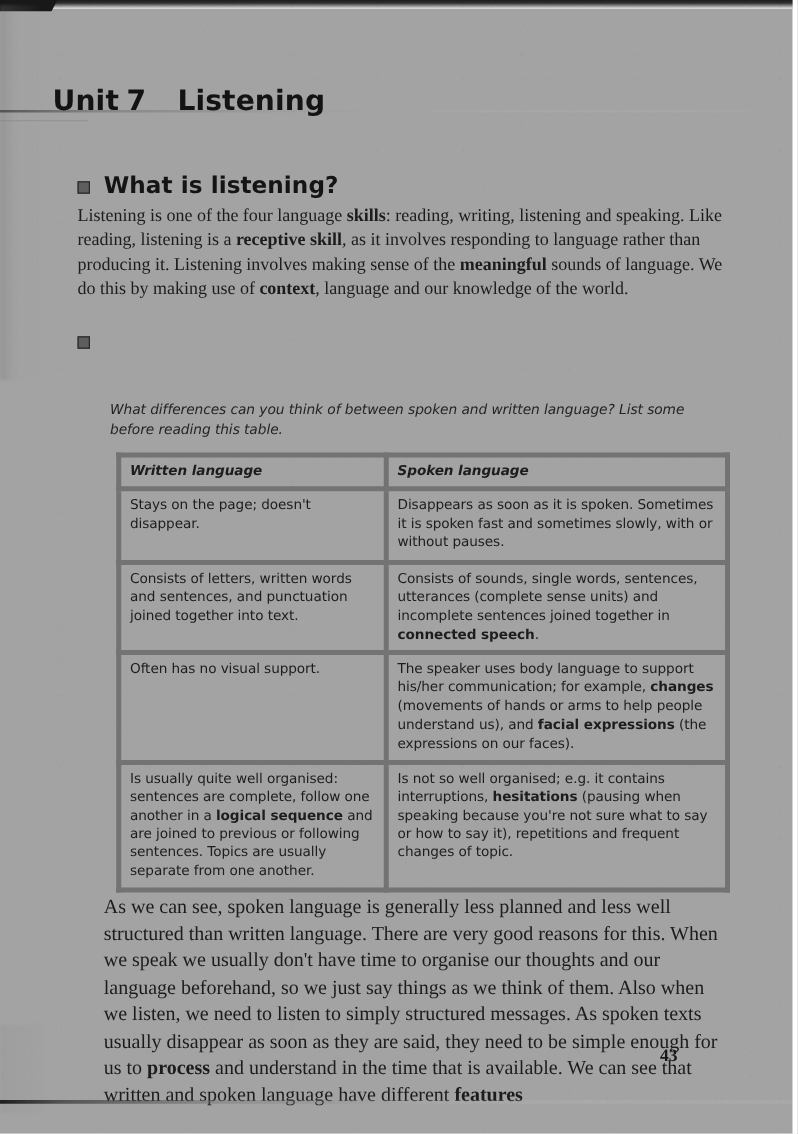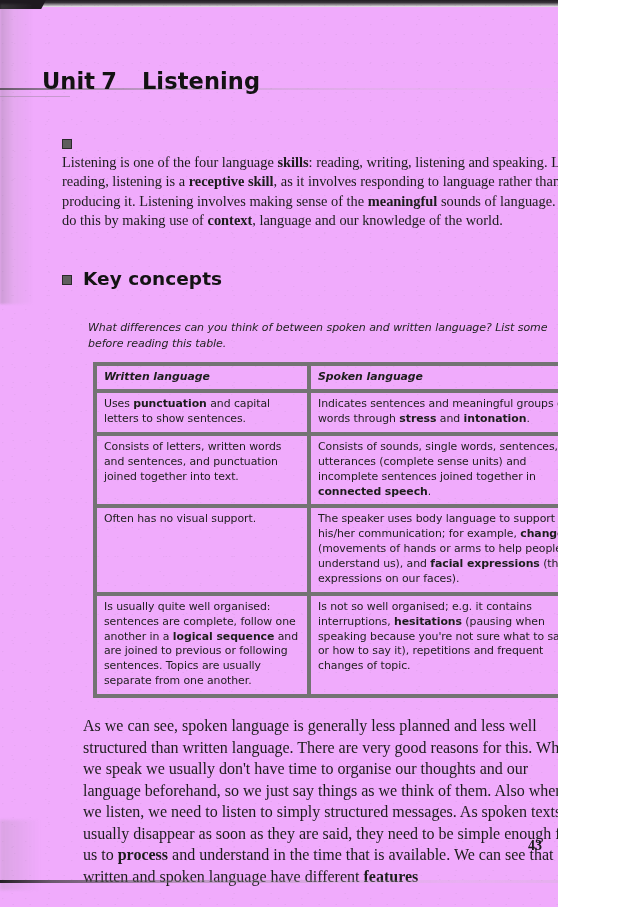--- a/index.html
+++ b/index.html
@@ -7,24 +7,24 @@
     margin: 0;
     padding: 0;
     background: #ffffff;
   }
   body {
     font-family: "Liberation Serif", "DejaVu Serif", serif;
     color: #1a1a1a;
   }
   #page {
     position: relative;
-    width: 558px;
+    width: 634px;
     height: 907px;
     overflow: hidden;
-    background: #f0abfc;
+    background: #a3a3a3;
   }
 
   
   .scan-top-edge {
     position: absolute;
     top: 0; left: 0;
     width: 638px; height: 7px;
     background: linear-gradient(180deg, #111 0%, #262626 35%, #f2f2f2 100%);
     opacity: .92;
   }
@@ -229,48 +229,48 @@
 
   <div class="content">
 
     <div class="unit-title">
       <span class="unit-word">Unit</span><span class="unit-num">7</span><span class="unit-topic">Listening</span>
     </div>
 
     <div class="section" style="top:138px;">
       <div class="section-head">
         <span class="bullet-square"></span>
+        <span class="section-title">What is listening?</span>
       </div>
       <div class="body-text">Listening is one of the four language <b>skills</b>: reading, writing, listening and speaking. Like reading, listening is a <b>receptive skill</b>, as it involves responding to language rather than producing it. Listening involves making sense of the <b>meaningful</b> sounds of language. We do this by making use of <b>context</b>, language and our knowledge of the world.</div>
     </div>
 
     <div class="section" style="top:268px;">
       <div class="section-head">
         <span class="bullet-square"></span>
-        <span class="section-title">Key concepts</span>
       </div>
     </div>
 
     <div class="task-note" style="top:320px;">What differences can you think of between spoken and written language? List some before reading this table.</div>
 
     <table class="lang-table">
       <colgroup>
           <col class="c1">
           <col class="c2">
         </colgroup>
       <thead>
         <tr>
           <th>Written language</th>
           <th>Spoken language</th>
         </tr>
       </thead>
       <tbody>
-        <tr class="r-punct">
-          <td>Uses <b>punctuation</b> and capital letters to show sentences.</td>
-          <td>Indicates sentences and meaningful groups of words through <b>stress</b> and <b>intonation</b>.</td>
+        <tr class="r-disappear">
+          <td>Stays on the page; doesn't disappear.</td>
+          <td>Disappears as soon as it is spoken. Sometimes it is spoken fast and sometimes slowly, with or without pauses.</td>
         </tr>
         <tr class="r-consists">
           <td>Consists of letters, written words and sentences, and punctuation joined together into text.</td>
           <td>Consists of sounds, single words, sentences, utterances (complete sense units) and incomplete sentences joined together in <b>connected speech</b>.</td>
         </tr>
         <tr class="r-visual">
           <td>Often has no visual support.</td>
           <td>The speaker uses body language to support his/her communication; for example, <b>changes</b> (movements of hands or arms to help people understand us), and <b>facial expressions</b> (the expressions on our faces).</td>
         </tr>
         <tr class="r-organised">

